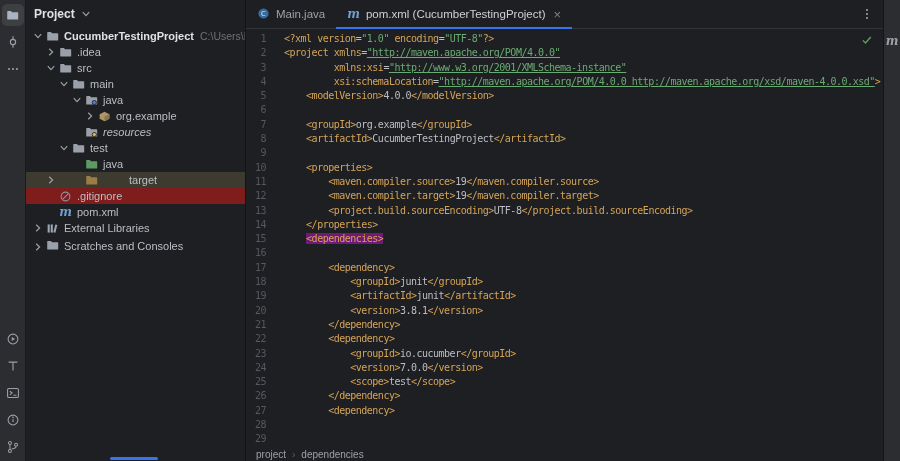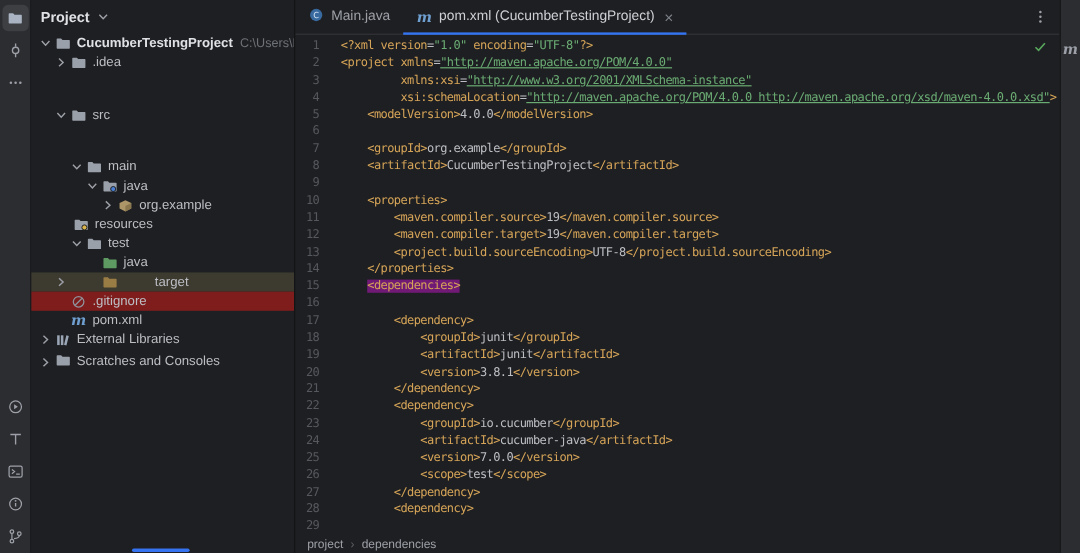--- a/index.html
+++ b/index.html
@@ -161,34 +161,34 @@
               <path d="M3.2 1.8l3.4 3.2-3.4 3.2" fill="none" stroke="#9da0a8" stroke-width="1.2"></path>
             </svg>
           </span>
           <span class="ticon">
             <svg width="13" height="13" viewBox="0 0 16 16">
               <path fill="#9aa0aa" d="M1.5 3.2c0-.4.3-.7.7-.7h3.6c.2 0 .4.1.5.2l1.2 1.3h6.8c.4 0 .7.3.7.7v7.6c0 .4-.3.7-.7.7H2.2c-.4 0-.7-.3-.7-.7z"></path>
             </svg>
           </span>
           <span class="tree-label">.idea</span>
         </div>
-        <div class="tree-row" style="padding-left: 19px; margin-top: 28px;">
+        <div class="tree-row" style="padding-left: 19px;">
           <span class="chev">
             <svg width="10" height="10" viewBox="0 0 10 10">
               <path d="M1.8 3.2l3.2 3.4 3.2-3.4" fill="none" stroke="#9da0a8" stroke-width="1.2"></path>
             </svg>
           </span>
           <span class="ticon">
             <svg width="13" height="13" viewBox="0 0 16 16">
               <path fill="#9aa0aa" d="M1.5 3.2c0-.4.3-.7.7-.7h3.6c.2 0 .4.1.5.2l1.2 1.3h6.8c.4 0 .7.3.7.7v7.6c0 .4-.3.7-.7.7H2.2c-.4 0-.7-.3-.7-.7z"></path>
             </svg>
           </span>
           <span class="tree-label">src</span>
         </div>
-        <div class="tree-row" style="padding-left: 32px; margin-top: 27px;">
+        <div class="tree-row" style="padding-left: 32px;">
           <span class="chev">
             <svg width="10" height="10" viewBox="0 0 10 10">
               <path d="M1.8 3.2l3.2 3.4 3.2-3.4" fill="none" stroke="#9da0a8" stroke-width="1.2"></path>
             </svg>
           </span>
           <span class="ticon">
             <svg width="13" height="13" viewBox="0 0 16 16">
               <path fill="#9aa0aa" d="M1.5 3.2c0-.4.3-.7.7-.7h3.6c.2 0 .4.1.5.2l1.2 1.3h6.8c.4 0 .7.3.7.7v7.6c0 .4-.3.7-.7.7H2.2c-.4 0-.7-.3-.7-.7z"></path>
             </svg>
           </span>
@@ -215,21 +215,21 @@
             </svg>
           </span>
           <span class="ticon">
             <svg width="13" height="13" viewBox="0 0 16 16">
               <path fill="#ad9768" d="M8 2.2l6 3v5.6l-6 3-6-3V5.2z"></path>
               <path fill="#8a774e" d="M8 8.1l6-2.9v5.6l-6 3z"></path>
             </svg>
           </span>
           <span class="tree-label">org.example</span>
         </div>
-        <div class="tree-row" style="padding-left: 21px;">
+        <div class="tree-row" style="padding-left: 45px; font-style: italic;">
           <span class="chev"></span>
           <span class="ticon">
             <svg width="13" height="13" viewBox="0 0 16 16">
               <path fill="#9aa0aa" d="M1.5 3.2c0-.4.3-.7.7-.7h3.6c.2 0 .4.1.5.2l1.2 1.3h6.8c.4 0 .7.3.7.7v7.6c0 .4-.3.7-.7.7H2.2c-.4 0-.7-.3-.7-.7z"></path>
               <circle cx="11.5" cy="10.5" r="2.6" fill="#d8b44a" stroke="#1e1f22" stroke-width="1"></circle>
             </svg>
           </span>
           <span class="tree-label">resources</span>
         </div>
         <div class="tree-row" style="padding-left: 32px;">
@@ -395,21 +395,20 @@
             <div class="cl"><span class="tk-plain">    </span><span class="tk-tag">&lt;/properties&gt;</span></div>
             <div class="cl"><span class="tk-plain">    </span><span class="tk-tag-hl">&lt;dependencies&gt;</span></div>
             <div class="cl">&nbsp;</div>
             <div class="cl"><span class="tk-plain">        </span><span class="tk-tag">&lt;dependency&gt;</span></div>
             <div class="cl"><span class="tk-plain">            </span><span class="tk-tag">&lt;groupId&gt;</span><span class="tk-text">junit</span><span class="tk-tag">&lt;/groupId&gt;</span></div>
             <div class="cl"><span class="tk-plain">            </span><span class="tk-tag">&lt;artifactId&gt;</span><span class="tk-text">junit</span><span class="tk-tag">&lt;/artifactId&gt;</span></div>
             <div class="cl"><span class="tk-plain">            </span><span class="tk-tag">&lt;version&gt;</span><span class="tk-text">3.8.1</span><span class="tk-tag">&lt;/version&gt;</span></div>
             <div class="cl"><span class="tk-plain">        </span><span class="tk-tag">&lt;/dependency&gt;</span></div>
             <div class="cl"><span class="tk-plain">        </span><span class="tk-tag">&lt;dependency&gt;</span></div>
             <div class="cl"><span class="tk-plain">            </span><span class="tk-tag">&lt;groupId&gt;</span><span class="tk-text">io.cucumber</span><span class="tk-tag">&lt;/groupId&gt;</span></div>
-            <div class="cl"><span class="tk-plain">            </span><span class="tk-tag">&lt;artifactId&gt;</span><span class="tk-text">cucumber-java</span><span class="tk-tag">&lt;/artifactId&gt;</span></div>
             <div class="cl"><span class="tk-plain">            </span><span class="tk-tag">&lt;version&gt;</span><span class="tk-text">7.0.0</span><span class="tk-tag">&lt;/version&gt;</span></div>
             <div class="cl"><span class="tk-plain">            </span><span class="tk-tag">&lt;scope&gt;</span><span class="tk-text">test</span><span class="tk-tag">&lt;/scope&gt;</span></div>
             <div class="cl"><span class="tk-plain">        </span><span class="tk-tag">&lt;/dependency&gt;</span></div>
             <div class="cl"><span class="tk-plain">        </span><span class="tk-tag">&lt;dependency&gt;</span></div>
             <div class="cl"></div>
           </div>
       </div>
       <div class="inspect"><svg width="12" height="12" viewBox="0 0 16 16">
             <path d="M2.5 8.5l3.5 3.5 7-8" fill="none" stroke="#57a65c" stroke-width="1.8"></path>
           </svg></div>

